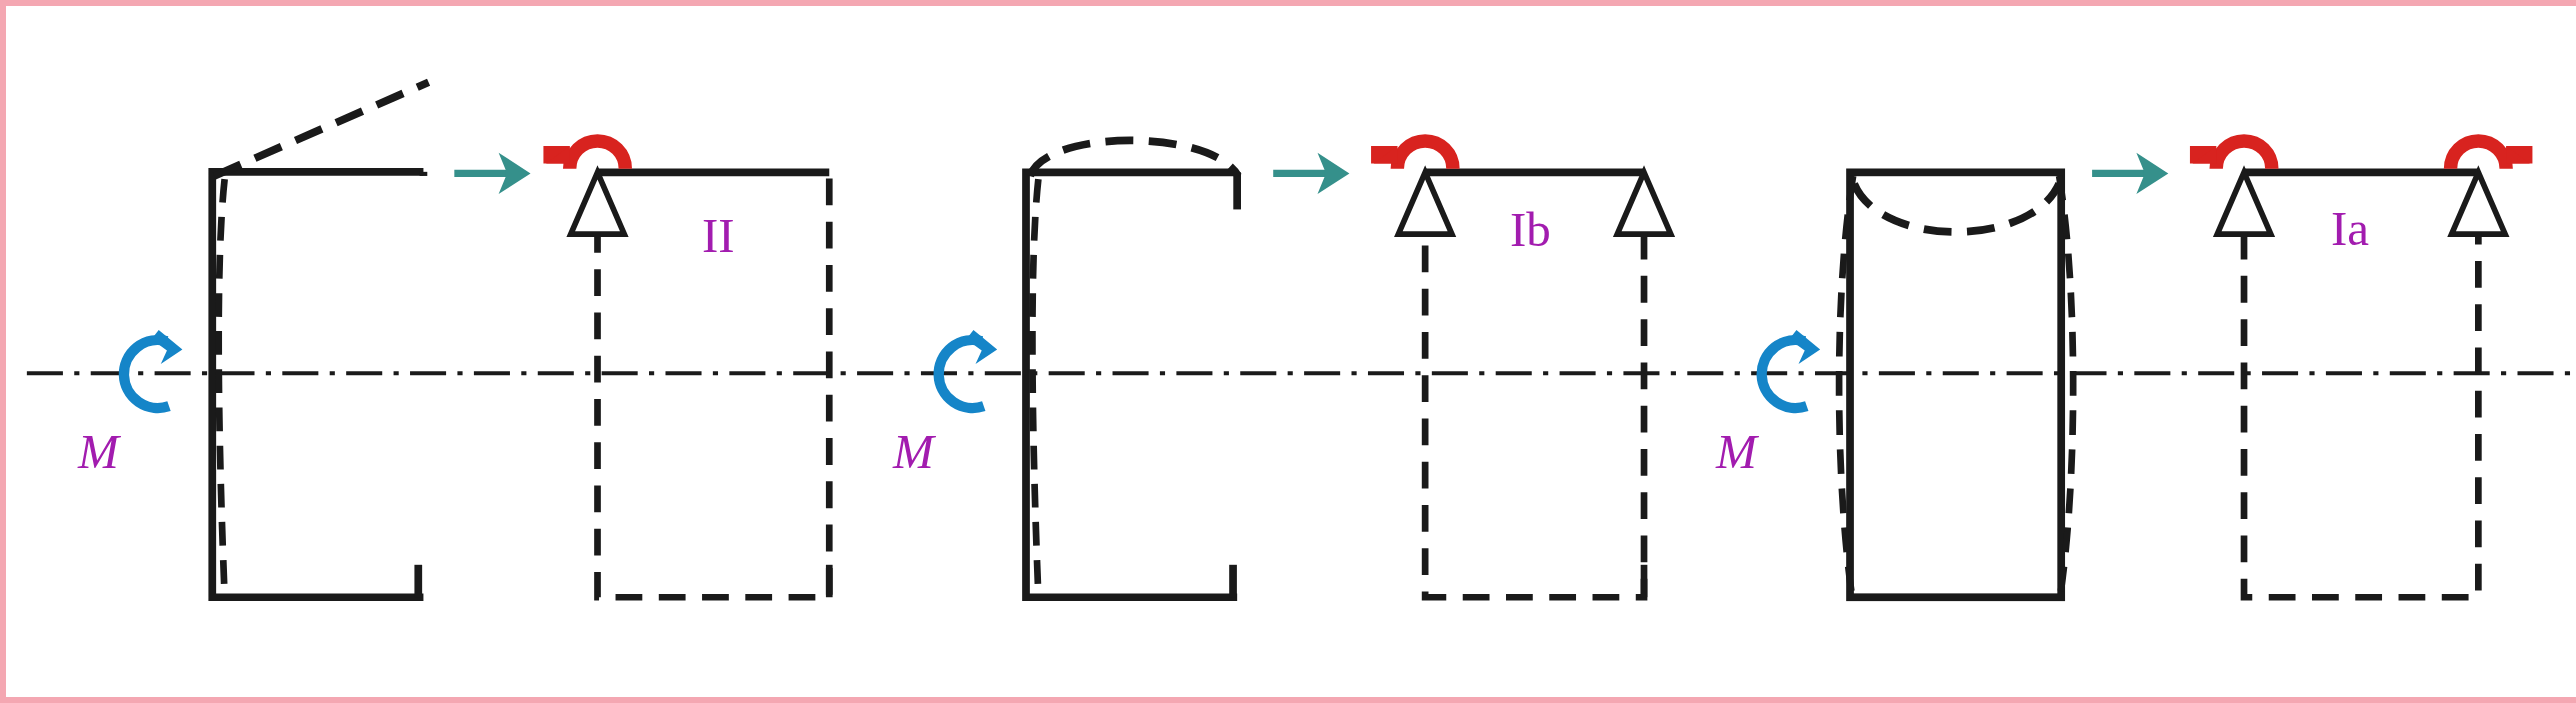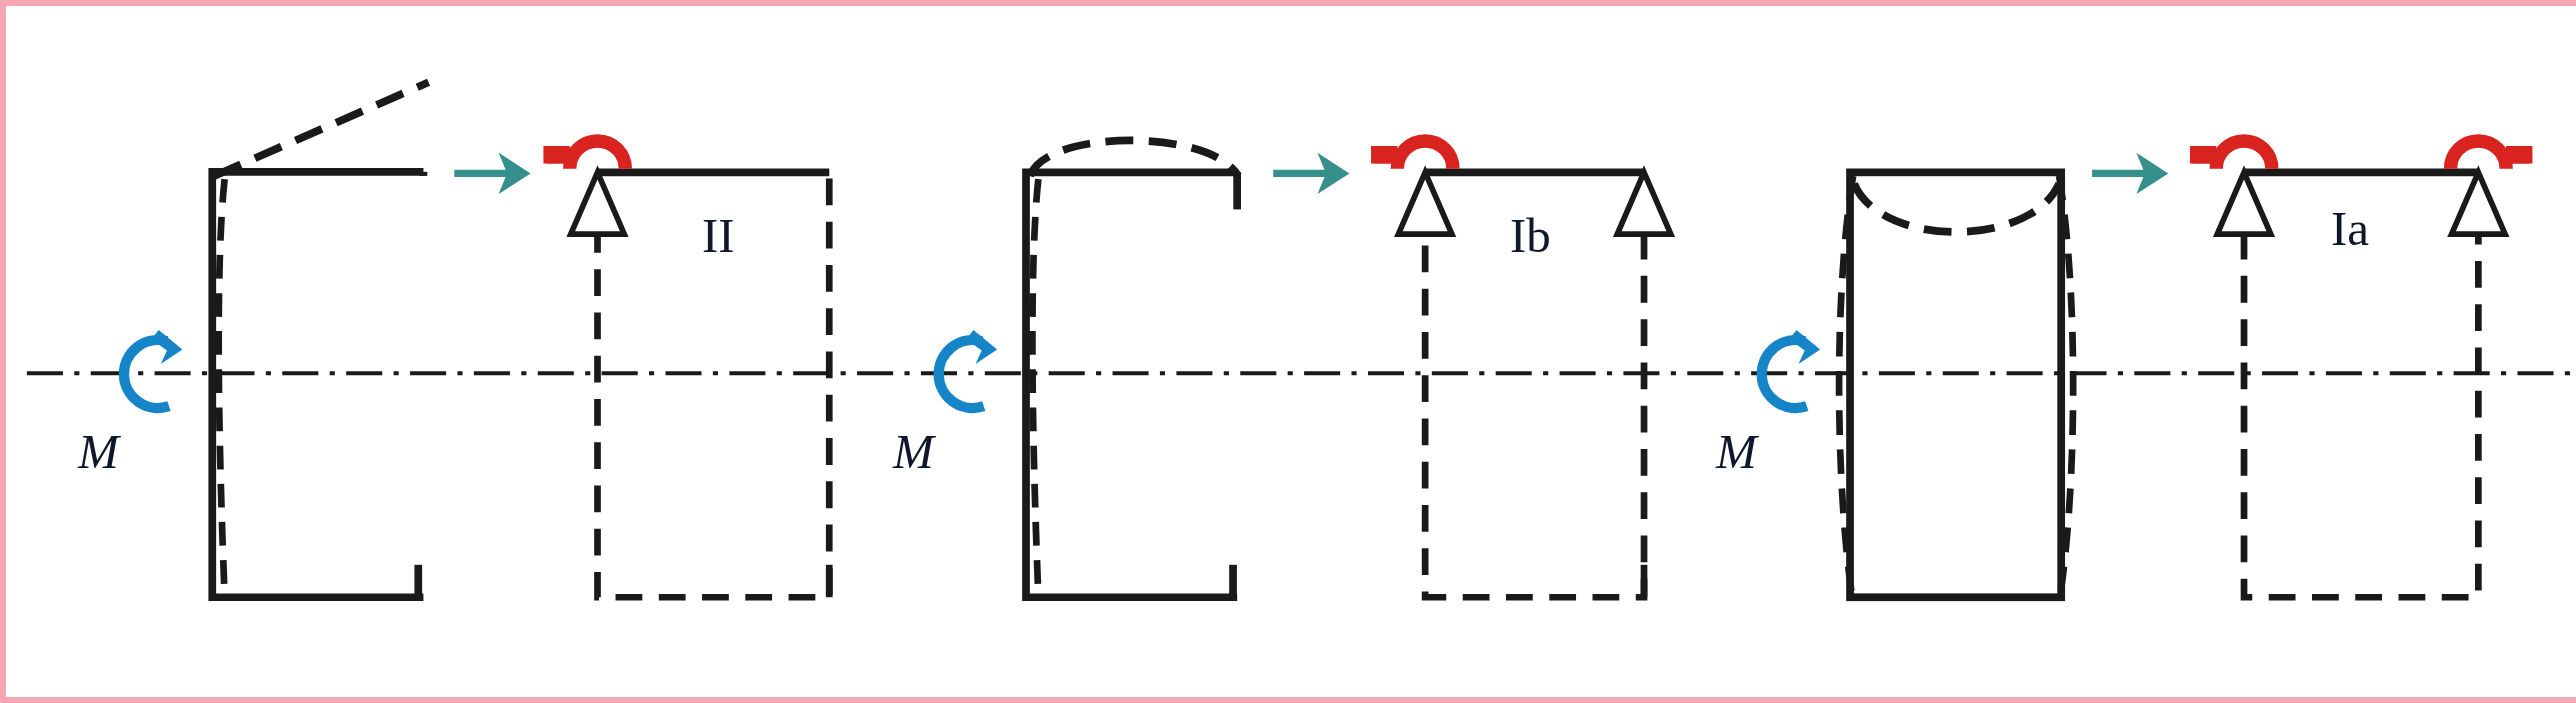--- a/index.html
+++ b/index.html
@@ -1,21 +1,21 @@
 <!DOCTYPE html>
 <html style="font-size:8.2px"><head>
 <meta charset="utf-8">
 <style>
   html,body{margin:0;padding:0;background:#ffffff;}
   body{width:2640px;height:703px;overflow:hidden;
        font-family:"Liberation Serif", serif;}
   #frame{position:absolute;left:0;top:0;width:2640px;height:703px;
          box-sizing:border-box;border:6.2px solid #f4a7b2;background:#ffffff;}
   #canvas{position:absolute;left:0;top:0;width:2640px;height:703px;}
-  .lbl{position:absolute;font-family:"Liberation Serif", serif;color:#0f172a;
+  .lbl{position:absolute;font-family:"Liberation Serif", serif;color:#a21caf;
        white-space:nowrap;line-height:1;}
   .lbl-roman{font-size:49px;font-style:normal;}
   .lbl-m{font-size:49px;font-style:italic;}
 </style>
 </head>
 <body>
 
 <div id="frame">
 
   <svg id="canvas" viewBox="0 0 5125 1365" xmlns="http://www.w3.org/2000/svg">
@@ -129,20 +129,20 @@
       <use href="#pinSupport" x="4800" y="323"></use>
       <path d="M 4345,440 L 4345,1148 L 4800,1148 L 4800,440" fill="none" stroke="#1a1a1a" stroke-width="13" stroke-dasharray="52 32"></path>
       <use href="#momentRedCCW" x="4345" y="316"></use>
       <use href="#momentRedCW" x="4800" y="316"></use>
     </g>
   </svg>
 
   <div class="lbl lbl-roman" style="left:696px;top:205px;">II</div>
   <div class="lbl lbl-m" style="left:72px;top:421px;">M</div>
 
-  <div class="lbl lbl-roman" style="left:1504px;top:205px;">Ib</div>
+  <div class="lbl lbl-roman" style="left:1504px;top:199px;">Ib</div>
   <div class="lbl lbl-m" style="left:887px;top:421px;">M</div>
 
   <div class="lbl lbl-roman" style="left:2325px;top:198px;">Ia</div>
   <div class="lbl lbl-m" style="left:1710px;top:421px;">M</div>
 
 </div>
 
 
 </body></html>

